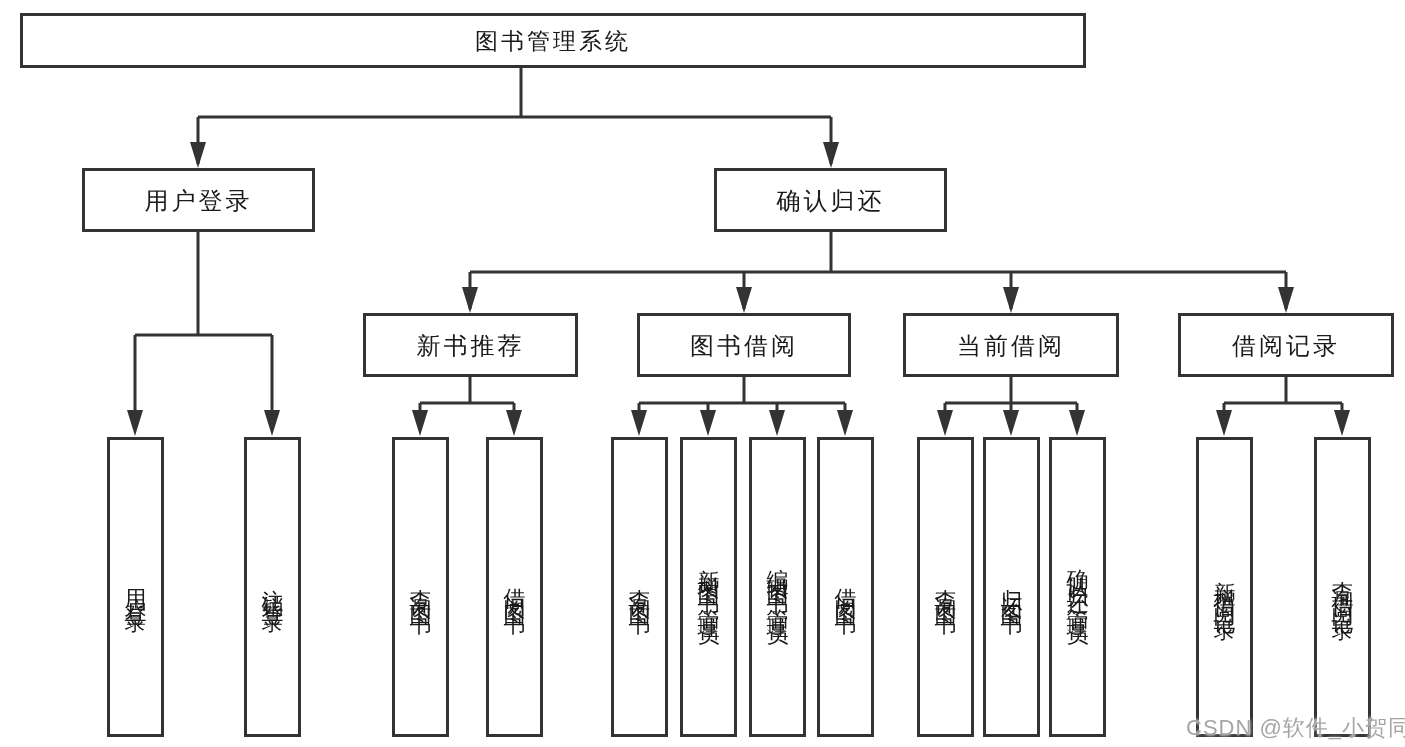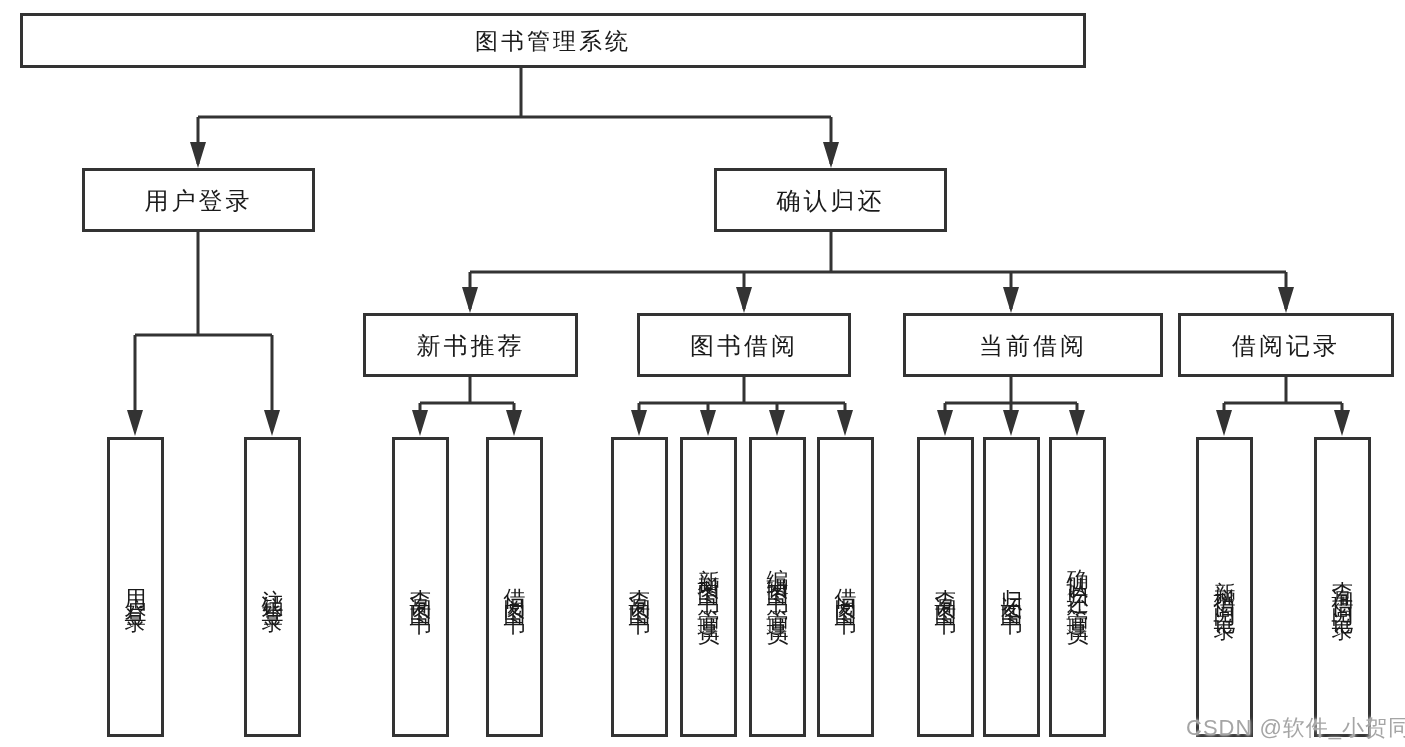--- a/index.html
+++ b/index.html
@@ -114,21 +114,21 @@
   <div class="node h-label" style="left:714px; top:168px; width:233px; height:64px;">
     <span>确认归还</span>
   </div>
 
   <div class="node h-label" style="left:363px; top:313px; width:215px; height:64px;">
     <span>新书推荐</span>
   </div>
   <div class="node h-label" style="left:637px; top:313px; width:214px; height:64px;">
     <span>图书借阅</span>
   </div>
-  <div class="node h-label" style="left:903px; top:313px; width:260px; height:64px;">
+  <div class="node h-label" style="left:903px; top:313px; width:216px; height:64px;">
     <span>当前借阅</span>
   </div>
   <div class="node h-label" style="left:1178px; top:313px; width:216px; height:64px;">
     <span>借阅记录</span>
   </div>
 
   <div class="node leaf" style="left:107px;">
     <span class="v-text">用户登录</span>
   </div>
   <div class="node leaf" style="left:244px;">

